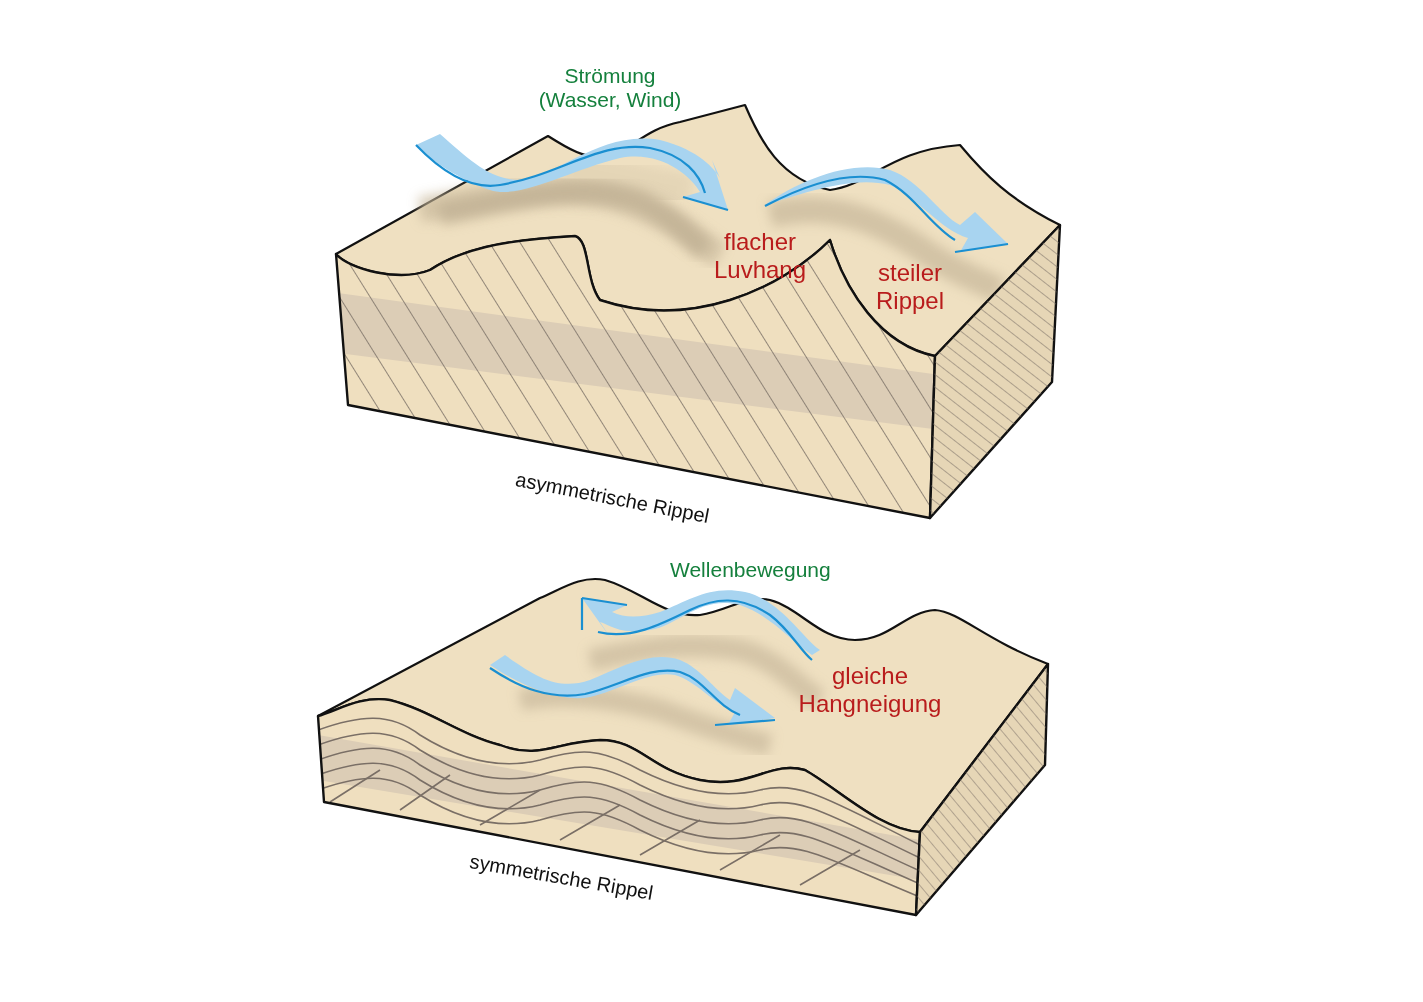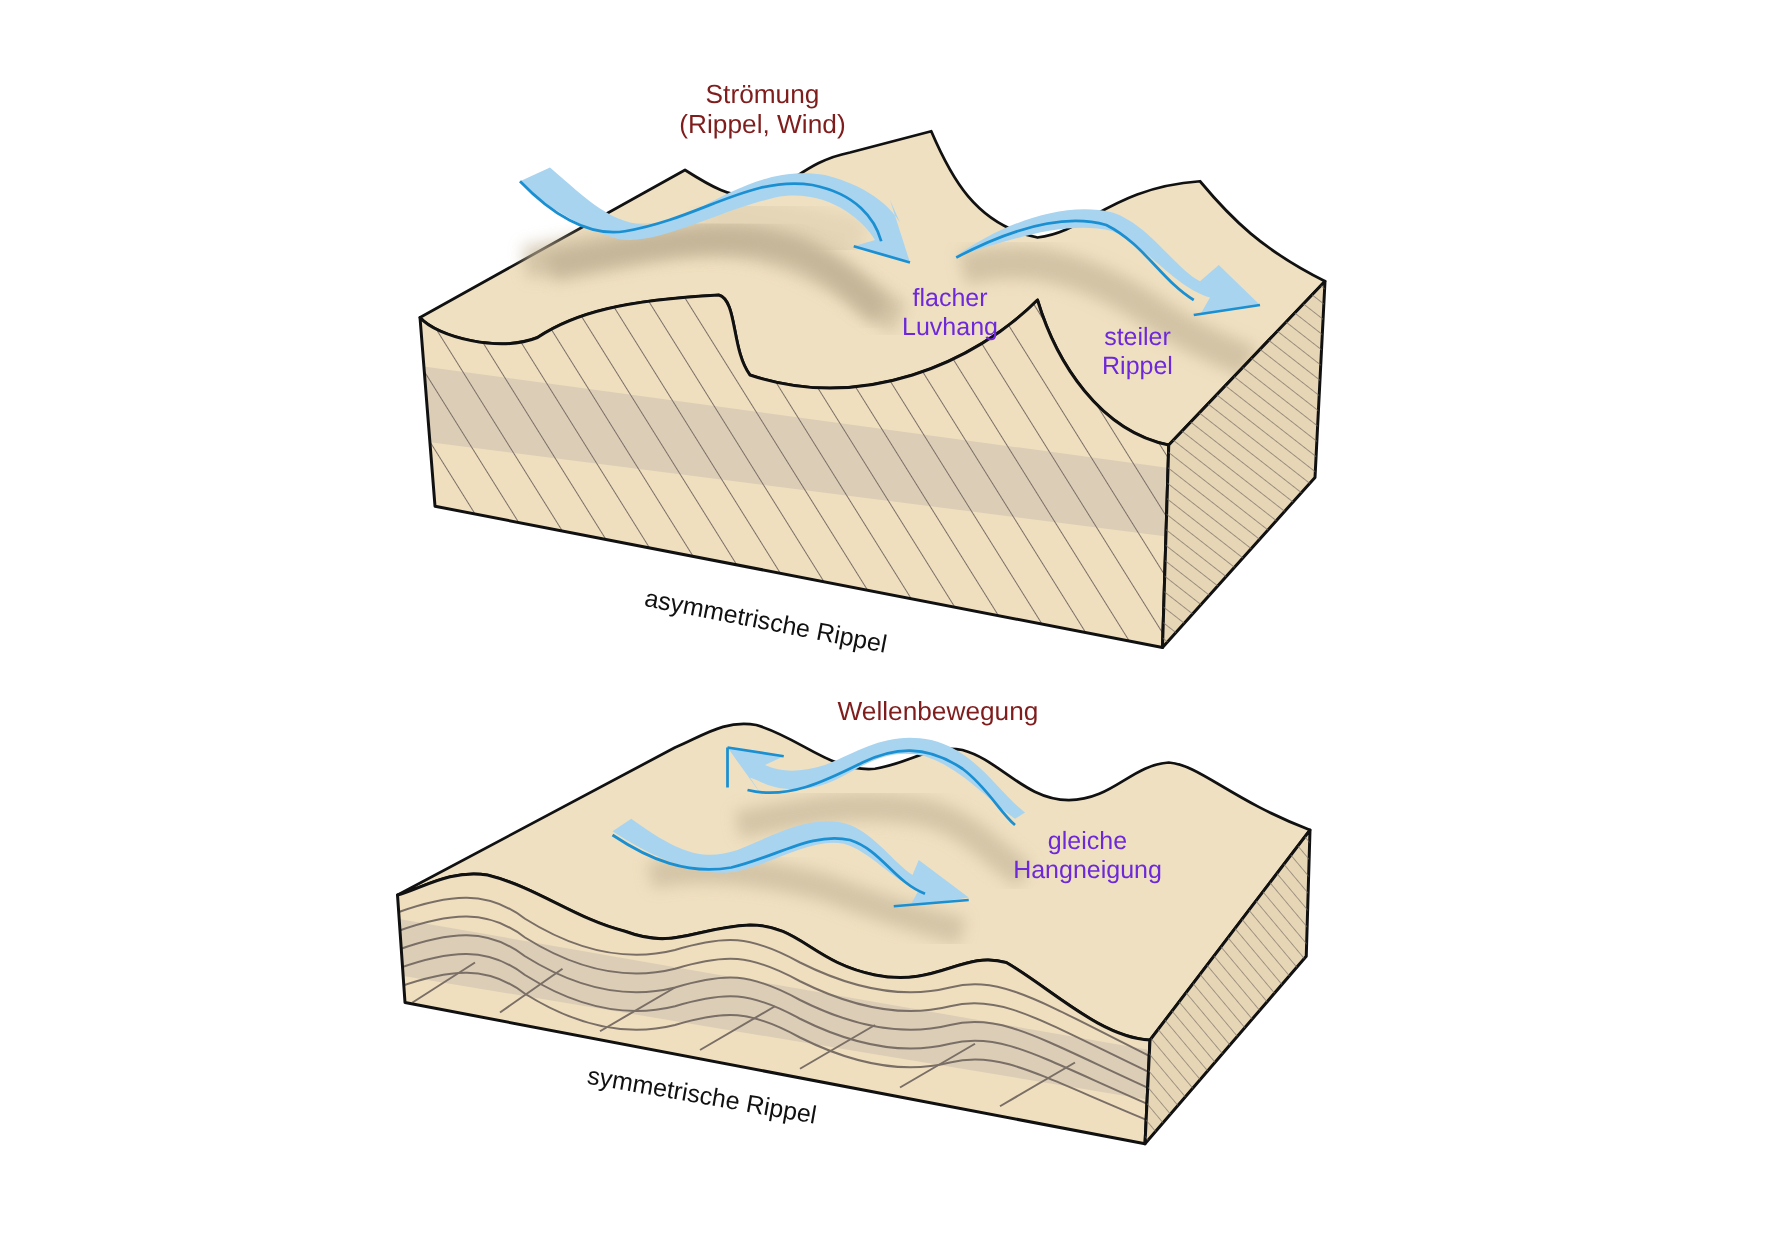--- a/index.html
+++ b/index.html
@@ -1,20 +1,20 @@
 <!DOCTYPE html>
 <html><head>
 <meta charset="utf-8">
 <style>
   html, body { margin:0; padding:0; background:#ffffff; }
   body { width:1423px; height:1002px; position:relative; overflow:hidden; font-family:"Liberation Sans", sans-serif; }
   svg.diagram { position:absolute; left:0; top:0; }
   .lbl { position:absolute; font-family:"Liberation Sans", sans-serif; white-space:nowrap; line-height:1.15; }
-  .blue { color:#7f1d1d; font-size:21px; text-align:center; }
-  .dark { color:#6d28d9; font-size:20px; text-align:center; }
+  .blue { color:#15803d; font-size:21px; text-align:center; }
+  .dark { color:#b91c1c; font-size:24px; text-align:center; }
   .caption { color:#111; font-size:20px; }
 </style>
 </head>
 <body>
 
 <svg class="diagram" width="1423" height="1002" viewBox="0 0 1423 1002">
   <defs>
     <filter id="blur" x="-20%" y="-20%" width="140%" height="140%">
         <feGaussianBlur stdDeviation="6"></feGaussianBlur>
       </filter>
@@ -90,21 +90,21 @@
     <path d="M598,632 C630,640 660,625 690,610 C715,598 740,595 770,615 C790,630 800,650 812,660" fill="none" stroke="#1a8fd1" stroke-width="2.2"></path>
 
     <path d="M490,665 L505,655 C540,680 560,690 590,680 C620,668 650,650 680,660 C700,668 715,690 730,700 L735,688 L775,718 L728,725 L735,712 C715,705 695,680 675,675 C650,670 620,690 590,697 C560,703 520,685 490,665 Z" fill="#a8d4f0"></path>
     <path d="M490,668 C520,688 550,700 585,694 C620,686 650,665 680,672 C705,680 715,705 740,715" fill="none" stroke="#1a8fd1" stroke-width="2.2"></path>
     <path d="M715,725 L775,720" fill="none" stroke="#1a8fd1" stroke-width="2.2"></path>
   </g>
 </svg>
 
 <div class="lbl blue" style="left:520px; top:64px; width:180px;">
   <div>Strömung</div>
-  <div>(Rippel, Wind)</div>
+  <div>(Wasser, Wind)</div>
 </div>
 <div class="lbl dark" style="left:705px; top:228px; width:110px;">
   <div>flacher</div>
   <div>Luvhang</div>
 </div>
 <div class="lbl dark" style="left:855px; top:259px; width:110px;">
   <div>steiler</div>
   <div>Rippel</div>
 </div>
 <div class="lbl caption" style="left:518px; top:468px; transform:rotate(11deg); transform-origin:left top;">asymmetrische Rippel</div>

